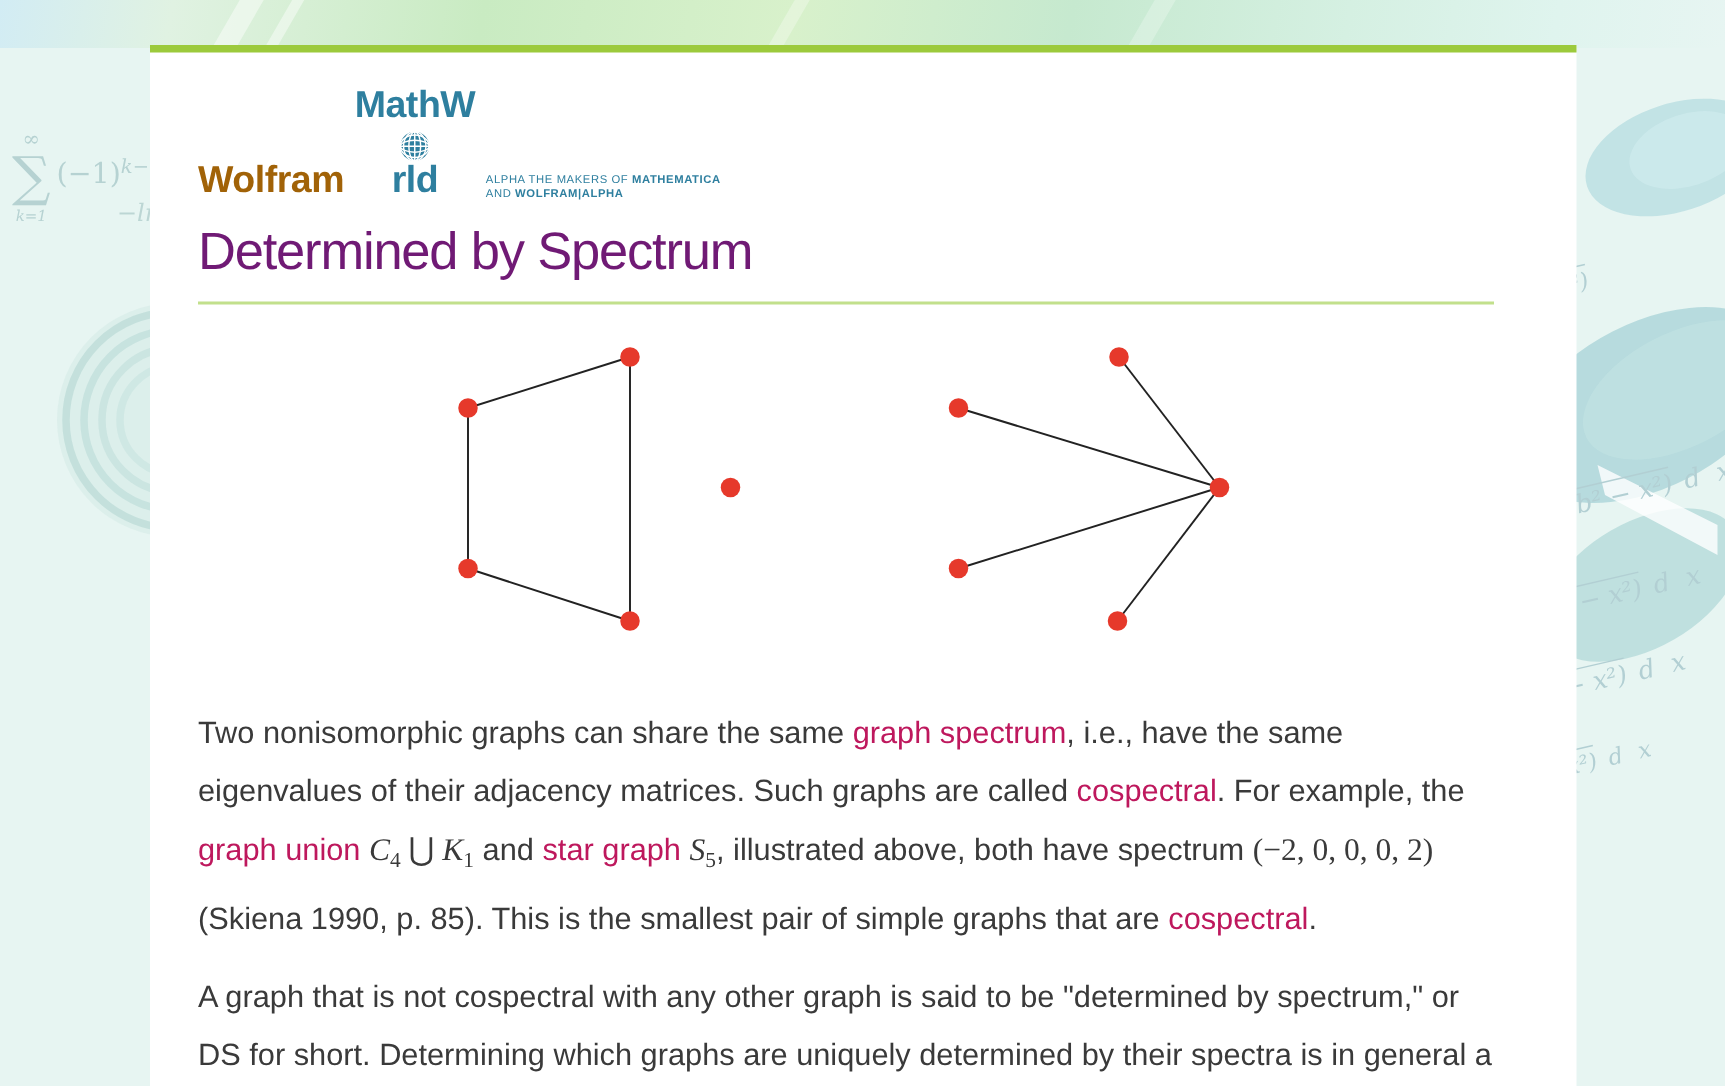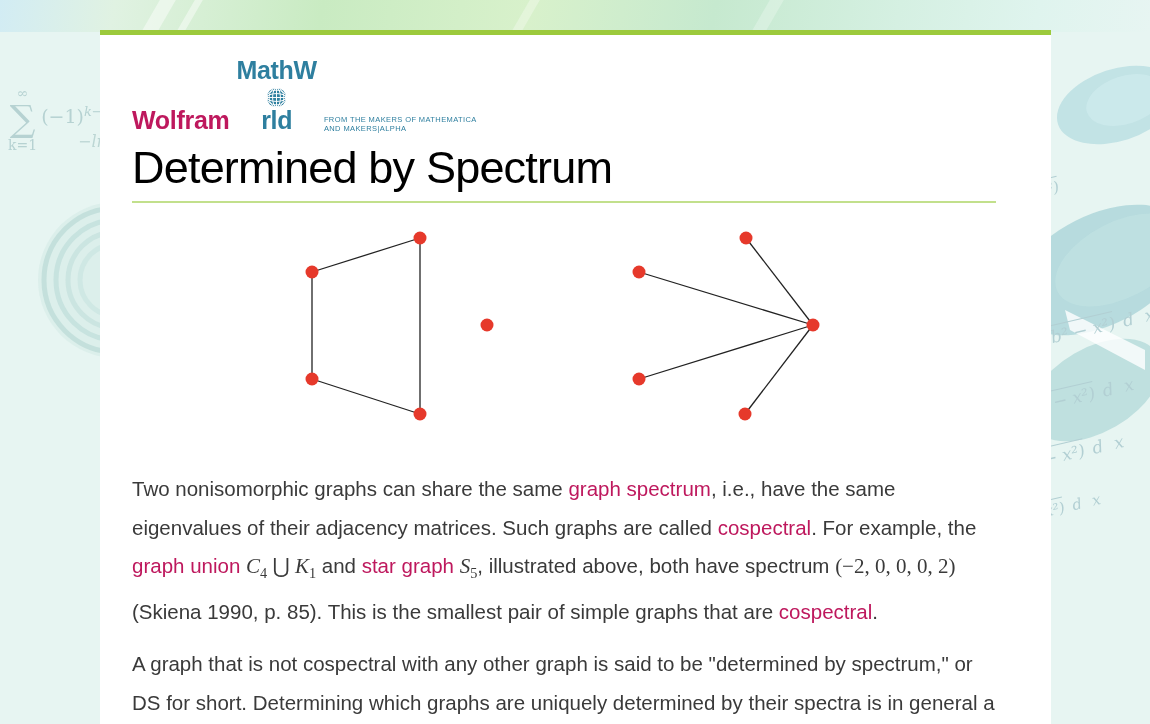--- a/index.html
+++ b/index.html
@@ -19,21 +19,21 @@
   .bg-streak { position:absolute; top:0; height:34px; width:16px; background:rgba(255,255,255,.45); transform:skewX(-30deg); }
   .bg-streak.s1 { left:150px; } .bg-streak.s2 { left:185px; width:8px; } .bg-streak.s3 { left:520px; width:10px; background:rgba(255,255,255,.3);} .bg-streak.s4 { left:760px; width:14px; background:rgba(255,255,255,.25);}
 
   .bg-sum {
     position:absolute; left:8px; top:86px; display:flex; align-items:flex-start; gap:4px;
     color:#b6d2d2; font-family:"DejaVu Serif", serif;
   }
   .sum-col { display:flex; flex-direction:column; align-items:center; }
   .sum-upper { font-size:14px; line-height:14px; }
   .sum-sigma { font-size:36px; line-height:38px; }
-  .sum-lower { font-size:14px; line-height:14px; }
+  .sum-lower { font-size:10px; font-style:italic; line-height:14px; }
   .sum-body { font-size:19px; margin-top:18px; }
   .sum-body sup { font-size:13px; font-style:italic; }
   .bg-ln { position:absolute; left:78px; top:132px; color:#bcd6d4; font-family:"DejaVu Serif", serif; font-size:16px; font-style:italic; }
 
   .bg-swirl { position:absolute; left:28px; top:188px; }
   .bg-rightshapes { position:absolute; right:0; top:60px; }
 
   .bg-frag {
     position:absolute; color:#b2cfd3; font-family:"DejaVu Serif", serif; font-style:italic;
     font-size:17px; transform:rotate(-13deg); white-space:nowrap;
@@ -47,28 +47,28 @@
   .frag4 { left:1044px; top:496px; font-size:15px; }
 
   
   .card {
     position:absolute; left:100px; top:30px; width:951px; height:694px;
     background:#ffffff; border-top:5px solid #9cca3c; z-index:1;
     padding:0 55px 0 32px;
   }
 
   .logo-row { margin-top:21px; display:flex; align-items:flex-end; }
-  .logo-wolfram { font-size:25px; font-weight:600; color:#be185d; letter-spacing:-0.3px; }
+  .logo-wolfram { font-size:25px; font-weight:600; color:#a16207; letter-spacing:-0.3px; }
   .logo-mathworld { font-size:25px; font-weight:700; color:#2e7f9f; margin-left:7px; letter-spacing:-0.3px; display:inline-flex; align-items:center;flex-direction:column; }
   .logo-globe { width:21px; height:21px; margin:0 0.5px; position:relative; top:2px; }
   .logo-tagline { margin-left:7px; margin-bottom:2px; color:#2e7f9f; font-size:7.5px; line-height:9px; letter-spacing:0.4px; }
-  .logo-tagline b { font-weight:400; }
+  .logo-tagline b { font-weight:700; }
 
   .page-title {
-    margin-top:7px; font-size:45px; font-weight:400; color:#000000; letter-spacing:-0.8px; line-height:52px;
+    margin-top:7px; font-size:35px; font-weight:400; color:#701a75; letter-spacing:-0.8px; line-height:52px;
   }
   .title-rule { margin-top:7px; width:864px; border:none; border-top:2px solid #c2e08c; }
 
   .figure-wrap { width:545px; height:202px; margin:22px auto 0 auto; }
 
   .content-text { margin-top:43px; width:866px; color:#3a3a3a; font-size:20.5px; line-height:38.5px; }
   .content-text p { margin-bottom:14px; }
   a.link { color:#be185d; text-decoration:none; }
   .math { font-family:Liberation Serif, serif; font-size:21px; }
   .math .var { font-style:italic; }
@@ -129,22 +129,22 @@
           <ellipse cx="12" cy="12" rx="11" ry="4.5" fill="none" stroke="#ffffff" stroke-width="1.1"></ellipse>
           <ellipse cx="12" cy="12" rx="11" ry="8.5" fill="none" stroke="#ffffff" stroke-width="1.1"></ellipse>
           <ellipse cx="12" cy="12" rx="4.5" ry="11" fill="none" stroke="#ffffff" stroke-width="1.1"></ellipse>
           <ellipse cx="12" cy="12" rx="8.5" ry="11" fill="none" stroke="#ffffff" stroke-width="1.1"></ellipse>
           <line x1="1" y1="12" x2="23" y2="12" stroke="#ffffff" stroke-width="1.1"></line>
           <line x1="12" y1="1" x2="12" y2="23" stroke="#ffffff" stroke-width="1.1"></line>
         </svg>
         <span>rld</span>
       </span>
     <span class="logo-tagline">
-      <span>FROM THE MAKERS OF </span><b>MATHEMATICA</b><br>
-      <span>AND </span><b>MAKERS|ALPHA</b>
+      <span>ALPHA THE MAKERS OF </span><b>MATHEMATICA</b><br>
+      <span>AND </span><b>WOLFRAM|ALPHA</b>
     </span>
   </div>
 
   <h1 class="page-title">Determined by Spectrum</h1>
   <hr class="title-rule">
 
   <div class="figure-wrap"><svg width="545" height="202">
         <line x1="128" y1="13" x2="20" y2="47" stroke="#222222" stroke-width="1.3"></line>
         <line x1="20" y1="47" x2="20" y2="154" stroke="#222222" stroke-width="1.3"></line>
         <line x1="20" y1="154" x2="128" y2="189" stroke="#222222" stroke-width="1.3"></line>

